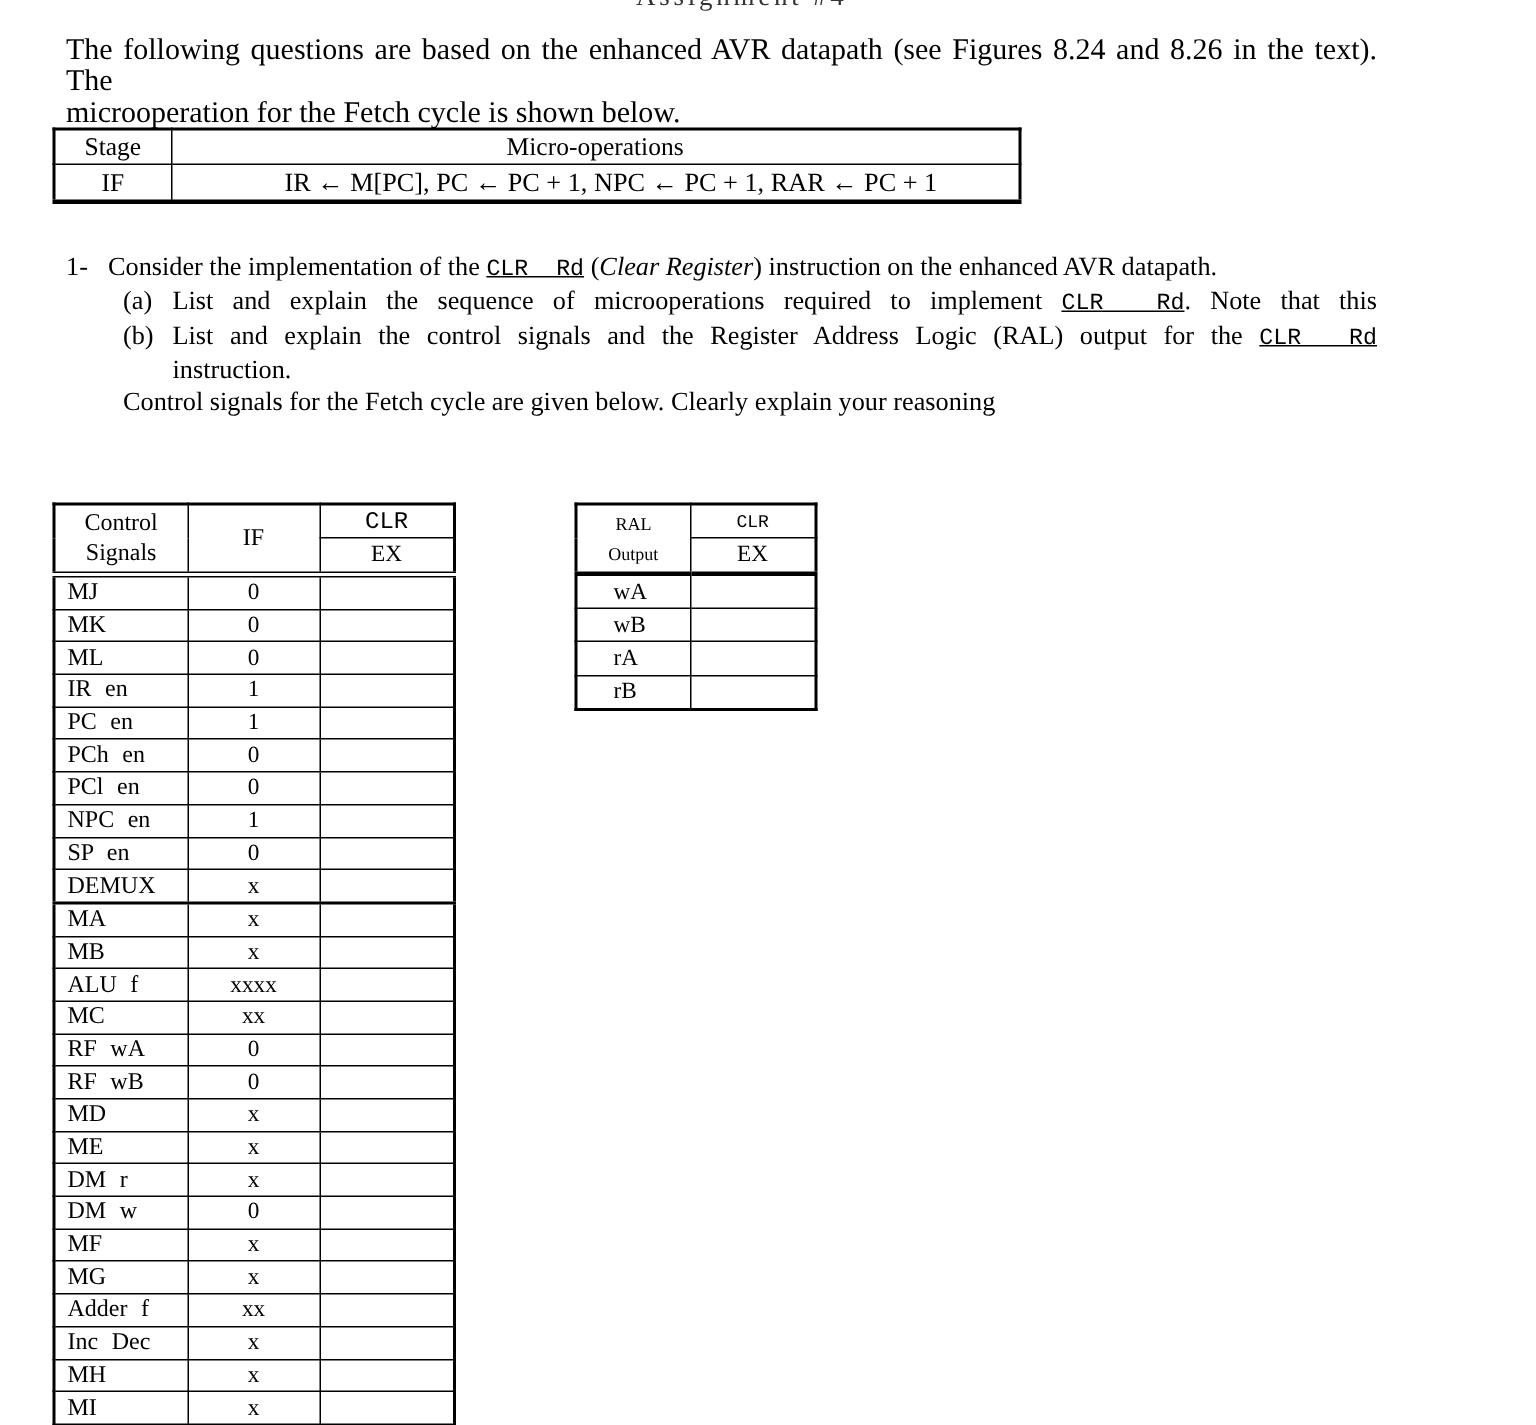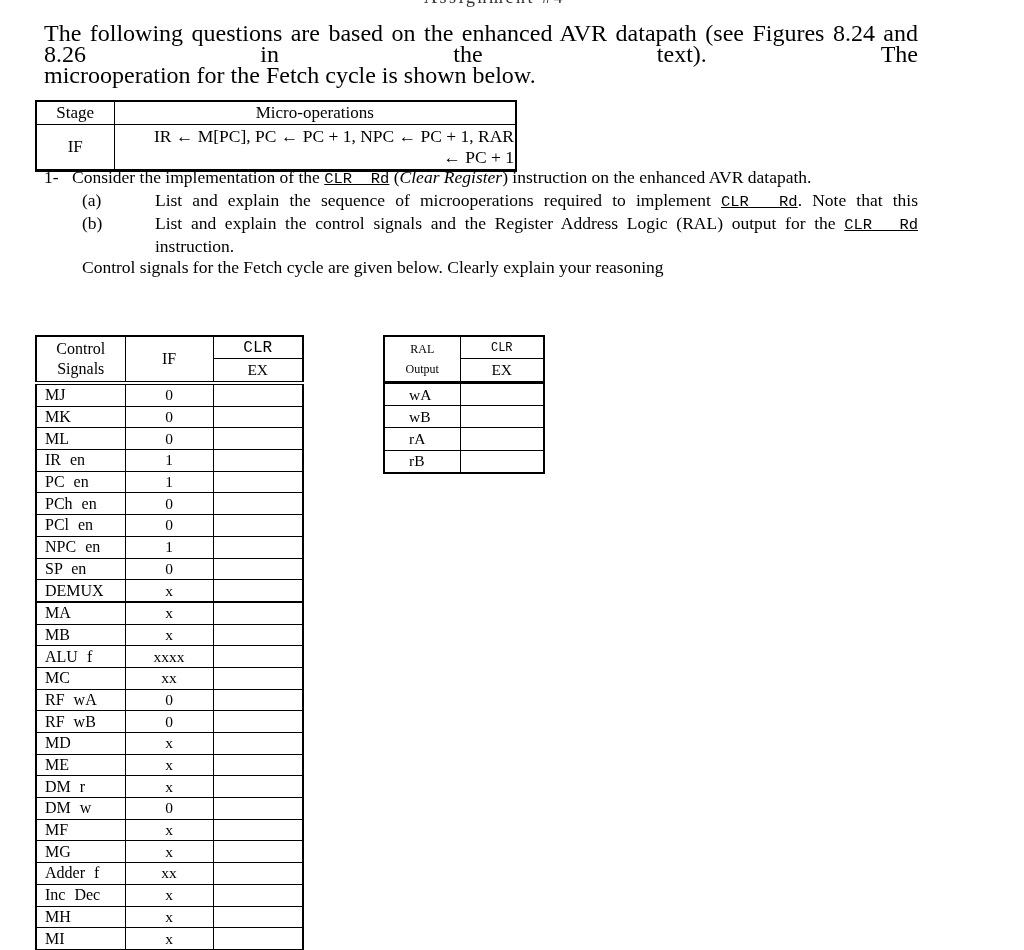--- a/index.html
+++ b/index.html
@@ -7,41 +7,41 @@
     position:relative; width:1024px; height:950px; background:#ffffff;
     overflow:hidden; color:#000;
     font-family:"Liberation Serif", serif;
   }
   
   .clipped-header {
     position:absolute; left:424px; top:-13px; font-size:18px; letter-spacing:2.5px;
     color:#333;
   }
   
-  .intro { position:absolute; left:44px; top:23px; width:874px; font-size:24px; line-height:21px; }
+  .intro { position:absolute; left:44px; top:23px; width:874px; font-size:20px; line-height:21px; }
   .just { text-align:justify; text-align-last:justify; }
   
   table { border-collapse:collapse; table-layout:fixed; }
   .fetch {
-    position:absolute; left:35px; top:100px; width:482px;
+    position:absolute; left:35px; top:85px; width:646px;
     border:2px solid #000; border-bottom-width:3px; font-size:17px;
   }
   .fetch th, .fetch td { border:1px solid #000; font-weight:normal; }
   .fetch th { height:20px; }
   .fetch td { height:21px; }
   .fetch .c1 { width:78px; text-align:center; }
-  .fetch .micro { padding-left:22px; font-size:17.5px; text-align:right; }
+  .fetch .micro { padding-left:22px; font-size:17.5px; text-align:center; }
   
   .qblock { position:absolute; left:44px; top:167px; width:874px; font-size:17.5px; line-height:21px; }
   .qrow { display:flex; }
   .qnum { flex:0 0 28px; }
   .qtext { flex:1; }
   .subitem { display:flex; margin-left:38px; }
   .submark { flex:0 0 33px; }
-  .subbody { flex:1;margin-left:40px; }
+  .subbody { flex:1; }
   .closing { margin-left:38px; }
   .mono { font-family:"Liberation Mono", monospace; font-size:15.5px;text-decoration:underline; }
   .italic { font-style:italic; }
   
   .ctl { position:absolute; left:35px; top:335px; width:267px; border:2px solid #000; }
   .ctl th, .ctl td { border:1px solid #000; font-weight:normal; overflow:hidden; }
   .ctl th { text-align:center; font-size:16px; }
   .ctl th.hc1, .ctl th.hc2 { border-bottom:4px double #000; }
   .ctl th.clr { height:19px; }
   .ctl th.ex  { height:20px; border-bottom:4px double #000; font-size:15.5px; }

